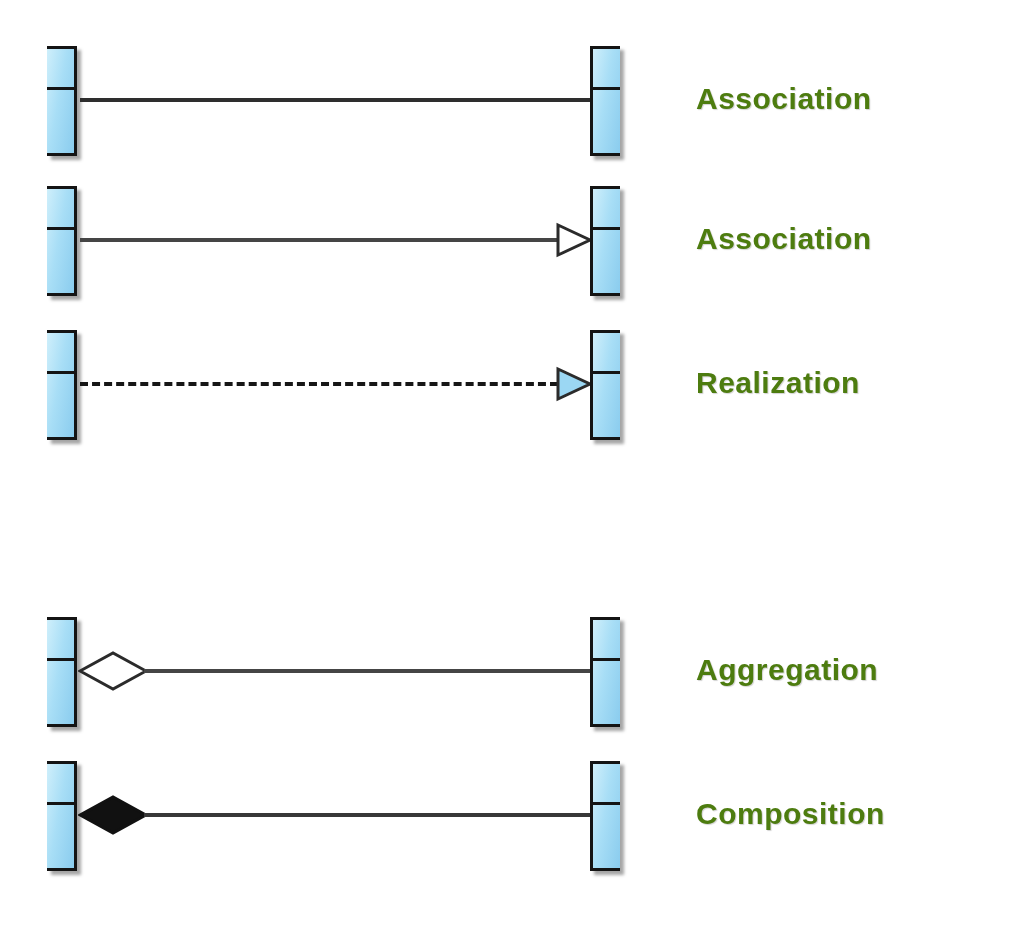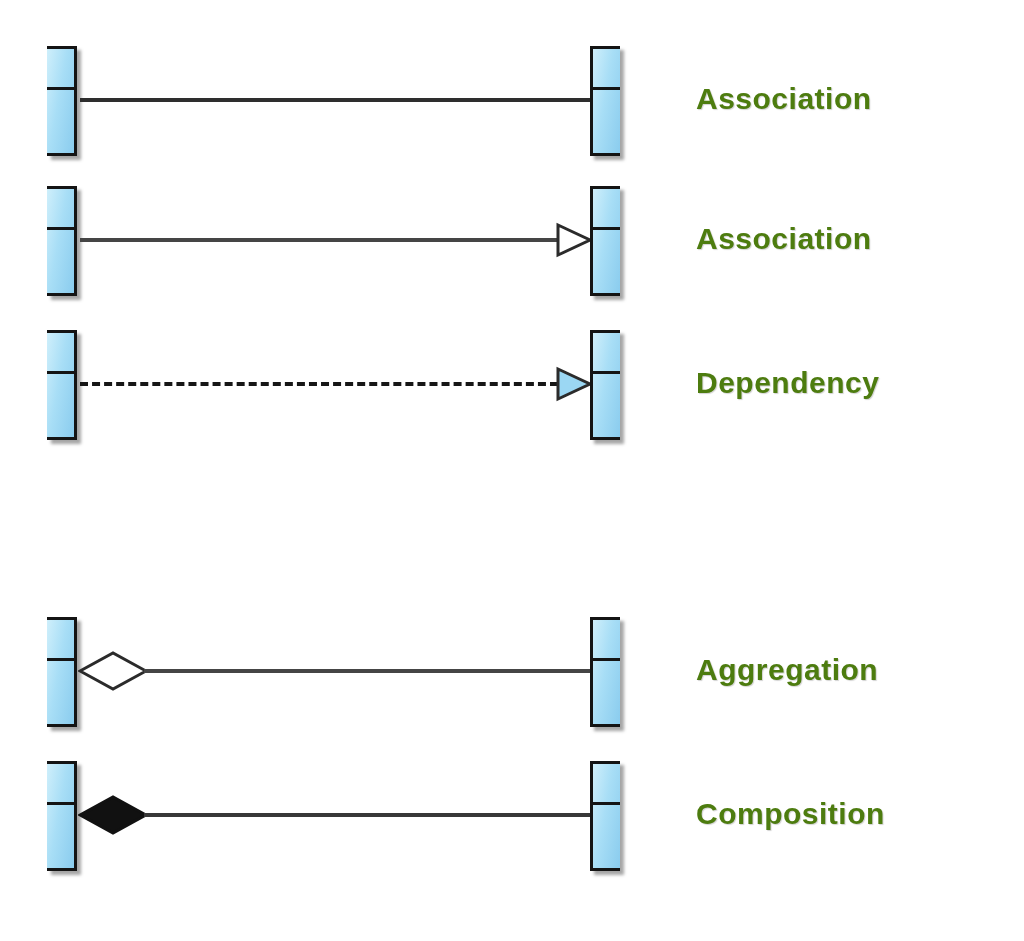--- a/index.html
+++ b/index.html
@@ -71,21 +71,21 @@
     <div class="box box-left">
         <div class="divider"></div>
       </div>
     <div class="line dashed line-to-arrow"></div>
     <svg class="marker marker-triangle" width="38" height="38">
       <polygon points="3,3 35,18 3,33" fill="#9bd7f3" stroke="#2b2b2b" stroke-width="3"></polygon>
     </svg>
     <div class="box box-right">
         <div class="divider"></div>
       </div>
-    <div class="rel-label">Dependency</div>
+    <div class="rel-label">Realization</div>
   </div>
 
 
   <div class="row" style="top:617px">
     <div class="box box-left">
         <div class="divider"></div>
       </div>
     <svg class="marker marker-diamond" width="70" height="42">
       <polygon points="2,21 35,3 68,21 35,39" fill="#ffffff" stroke="#2b2b2b" stroke-width="3"></polygon>
     </svg>

